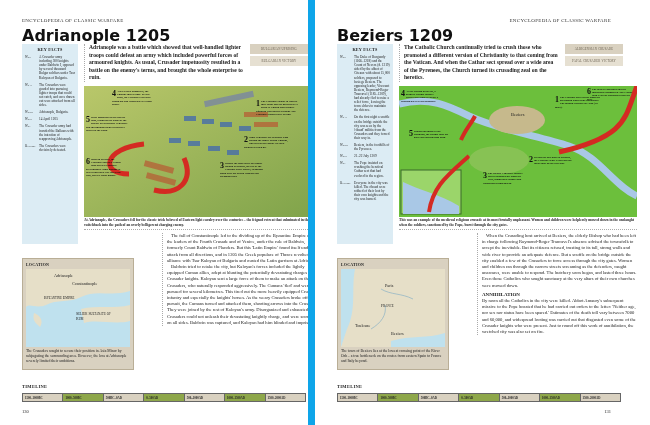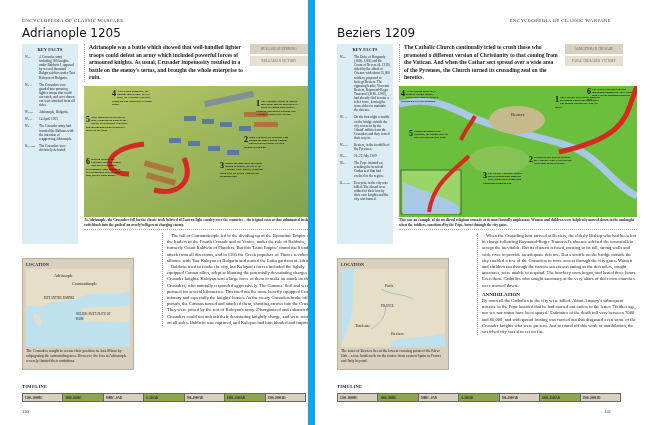--- a/index.html
+++ b/index.html
@@ -1,21 +1,21 @@
 <!DOCTYPE html>
 <html><head>
 <meta charset="utf-8">
 <style>
 *{box-sizing:border-box;margin:0;padding:0}
 body{width:650px;height:425px;background:#fff;font-family:"Liberation Serif",serif;color:#222;position:relative;overflow:hidden}
 .page{position:absolute;top:0;width:325px;height:425px;background:#fff}
 .page.left{left:0}
 .page.right{left:308px;border-left:7px solid #0ea5e9}
 .running{position:absolute;top:18px;font-size:5px;letter-spacing:.3px;color:#333}
-.title{position:absolute;top:26px;font-family:"DejaVu Sans",sans-serif;font-weight:normal;font-size:12px;color:#111}
+.title{position:absolute;top:26px;font-family:"DejaVu Sans",sans-serif;font-weight:bold;font-size:16px;color:#111}
 .keyfacts{position:absolute;top:44px;width:56px;height:200px;background:#dcecf4;padding:4px 3px;font-size:3.4px;line-height:4.1px}
 .keyfacts h4{text-align:center;font-size:4.2px;margin-bottom:3px;letter-spacing:.2px}
 .kf-row{display:flex;margin-bottom:3px}
 .kf-label{width:14px;font-size:3px;font-variant:small-caps;flex-shrink:0}
 .kf-val{flex:1}
 .intro{position:absolute;top:44px;width:160px;font-weight:bold;font-size:5.6px;line-height:7.6px;border-left:1px dotted #aaa;padding-left:4px}
 .tag{position:absolute;width:58px;height:10px;background:#d9d1c0;font-size:3px;color:#6a6050;text-align:center;line-height:10px;letter-spacing:.2px;font-variant:small-caps}
 .map{position:absolute;top:86px;width:238px;height:131px;overflow:hidden}
 .caption{position:absolute;top:218px;width:238px;font-size:3.6px;line-height:4.6px;font-weight:bold;border-bottom:1px dotted #aaa;padding-bottom:2px}
 .body{position:absolute;top:233px;width:160px;font-size:4.6px;line-height:6.2px;text-align:left;border-left:1px dotted #aaa;padding-left:4px}

